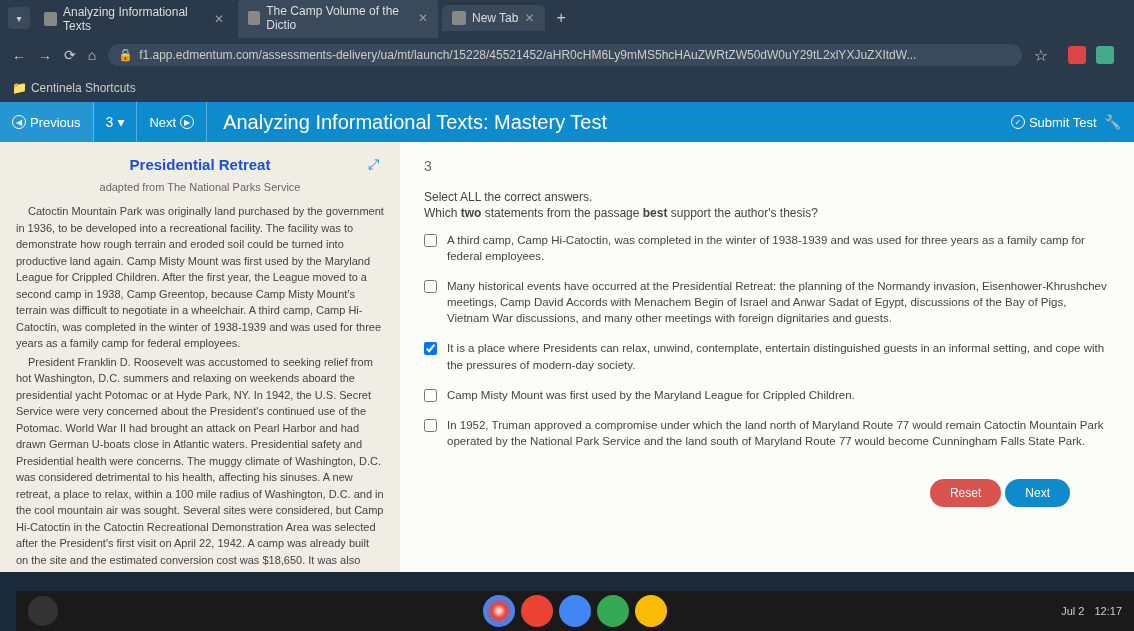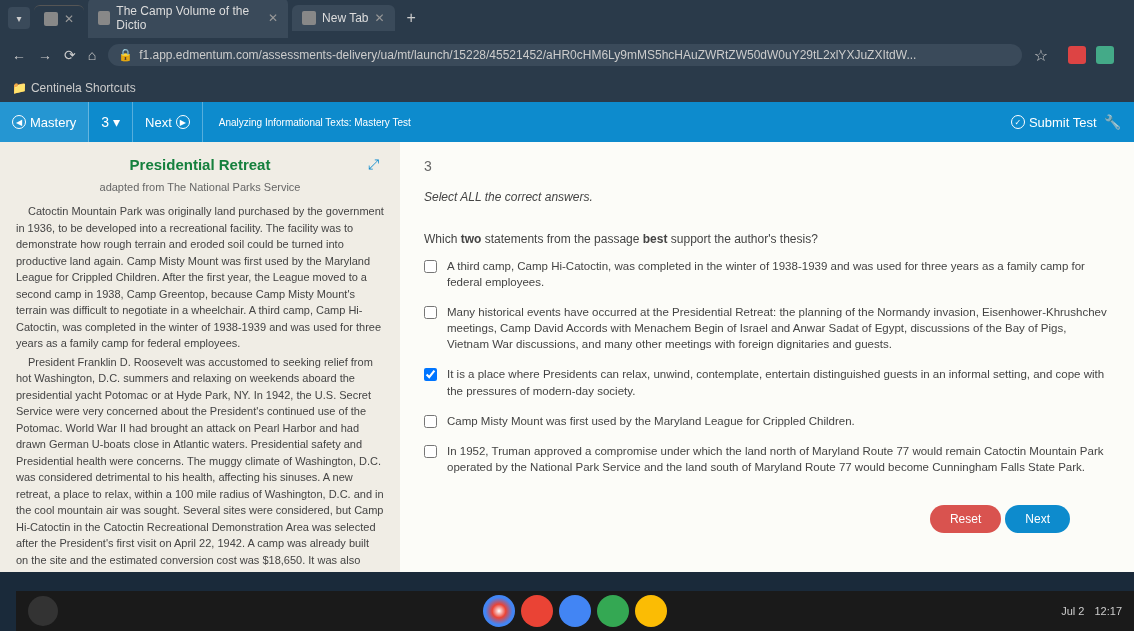--- a/index.html
+++ b/index.html
@@ -23,36 +23,36 @@
 
 .bookmark-bar { display: flex; align-items: center; padding: 4px 12px; height: 28px; }
 .bookmark { display: flex; align-items: center; gap: 4px; color: #ccc; font-size: 12px; }
 
 .app-header { background: #0d8bcd; display: flex; align-items: center; height: 40px; color: #fff; }
 .nav-group { display: flex; align-items: center; }
 .nav-prev, .nav-next { display: flex; align-items: center; gap: 4px; padding: 0 12px; height: 40px; font-size: 13px; border-right: 1px solid rgba(255,255,255,0.3); }
 .nav-prev { background: rgba(255,255,255,0.1); }
 .nav-num { padding: 0 12px; font-size: 14px; border-right: 1px solid rgba(255,255,255,0.3); height: 40px; display: flex; align-items: center; gap: 4px; }
 .nav-circle { width: 14px; height: 14px; border: 1px solid #fff; border-radius: 50%; display: inline-flex; align-items: center; justify-content: center; font-size: 8px; }
-.app-title { padding: 0 16px; font-size: 10px; }
+.app-title { padding: 0 16px; font-size: 20px; }
 .header-right { margin-left: auto; display: flex; align-items: center; gap: 8px; padding: 0 12px; }
 .submit-btn { display: flex; align-items: center; gap: 4px; font-size: 13px; }
 .tools-icon { font-size: 14px; }
 
 .content { display: flex; background: #f5f5f0; height: 430px; }
 .passage-panel { width: 400px; padding: 12px 16px; background: #f0ede5; overflow-y: auto; font-size: 11px; color: #444; line-height: 1.5; position: relative; }
-.passage-title { text-align: center; font-size: 15px; font-weight: bold; color: #15803d; margin-bottom: 2px; }
+.passage-title { text-align: center; font-size: 15px; font-weight: bold; color: #1d4ed8; margin-bottom: 2px; }
 .passage-sub { text-align: center; font-size: 11px; color: #666; margin-bottom: 8px; }
 .expand-icon { position: absolute; top: 12px; right: 12px; width: 20px; height: 20px; color: #0d8bcd; font-size: 14px; }
 .passage-body { text-indent: 12px; }
 .passage-body p { margin-bottom: 2px; }
 
 .question-panel { flex: 1; padding: 16px 24px; background: #fcfcf8; font-size: 12px; color: #444; }
 .q-num { font-size: 14px; color: #666; margin-bottom: 16px; }
-.q-instruct { margin-bottom: 28px; font-size: 12px; font-style: italic; }
+.q-instruct { margin-bottom: 2px; font-size: 12px; }
 .q-prompt { margin-bottom: 12px; font-size: 12px; }
 .answers { display: flex; flex-direction: column; gap: 14px; }
 .answer { display: flex; align-items: flex-start; gap: 10px; }
 .answer input[type=checkbox] { margin-top: 2px; width: 13px; height: 13px; }
 .answer-text { flex: 1; line-height: 1.4; font-size: 11.5px; }
 .q-buttons { display: flex; gap: 4px; justify-content: flex-end; margin-top: 30px; padding-right: 40px; }
 .btn { padding: 7px 20px; border-radius: 16px; font-size: 12px; color: #fff; border: none; }
 .btn-reset { background: #d9534f; }
 .btn-next { background: #0d8bcd; }
 
@@ -62,20 +62,21 @@
 .task-time { position: absolute; right: 12px; color: #ccc; font-size: 11px; display: flex; gap: 10px; align-items: center; }
 </style>
 </head>
 <body>
 
 <div class="browser-top">
   <div class="tab-bar">
     <div class="tab-dropdown">▾</div>
     <div class="tab active">
       <span class="tab-icon"></span>
+      <span>Analyzing Informational Texts</span>
       <span class="tab-close">✕</span>
     </div>
     <div class="tab">
       <span class="tab-icon"></span>
       <span>The Camp Volume of the Dictio</span>
       <span class="tab-close">✕</span>
     </div>
     <div class="tab">
       <span class="tab-icon"></span>
       <span>New Tab</span>
@@ -103,21 +104,21 @@
       <span>📁</span>
       <span>Centinela Shortcuts</span>
     </div>
   </div>
 </div>
 
 <div class="app-header">
   <div class="nav-group">
     <div class="nav-prev">
       <span class="nav-circle">◀</span>
-      <span>Mastery</span>
+      <span>Previous</span>
     </div>
     <div class="nav-num">
       <span>3</span>
       <span>▾</span>
     </div>
     <div class="nav-next">
       <span>Next</span>
       <span class="nav-circle">▶</span>
     </div>
   </div>

